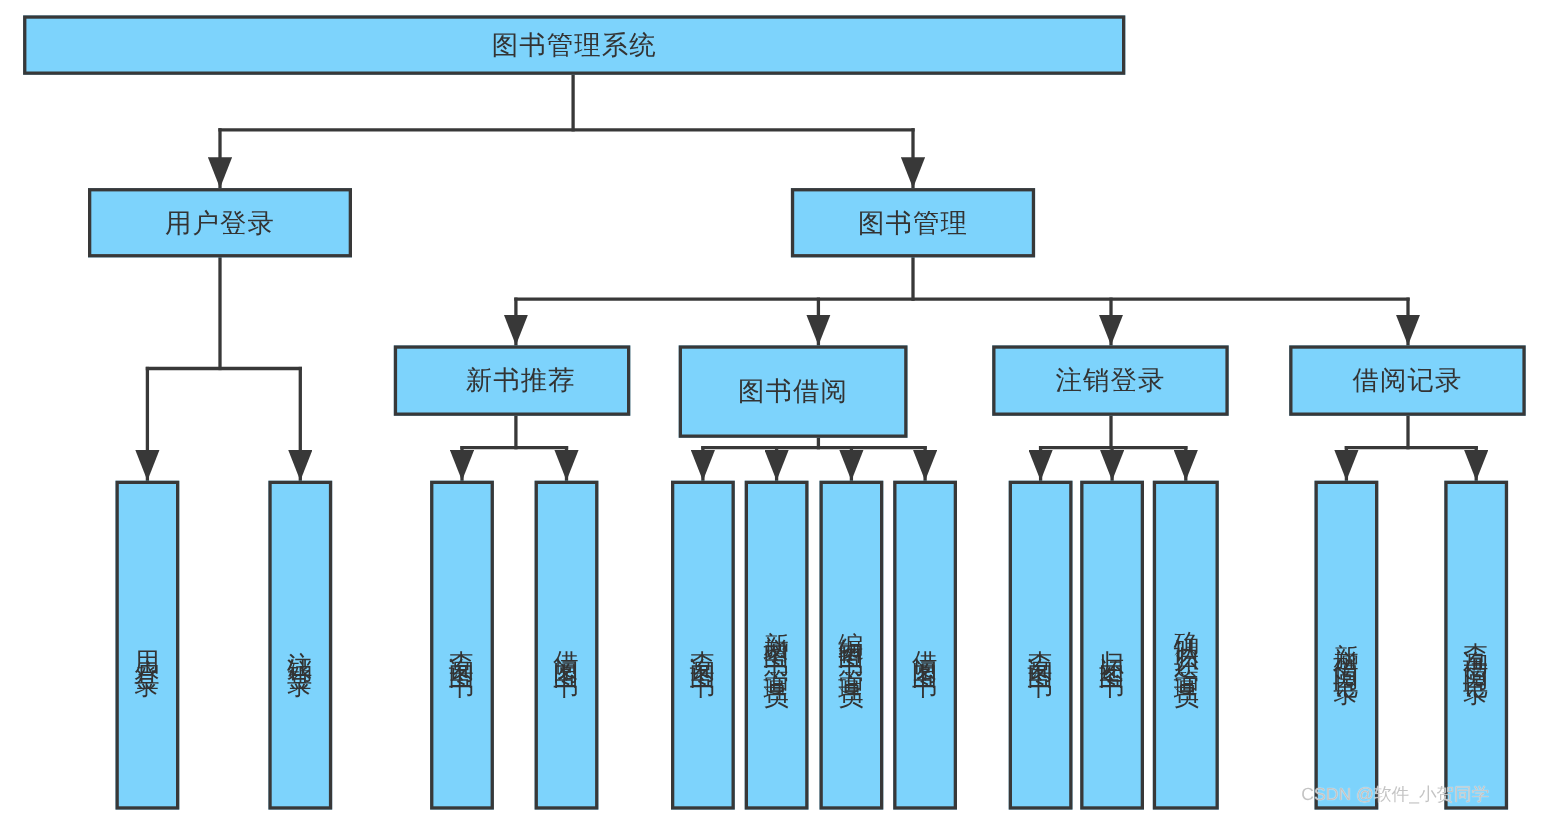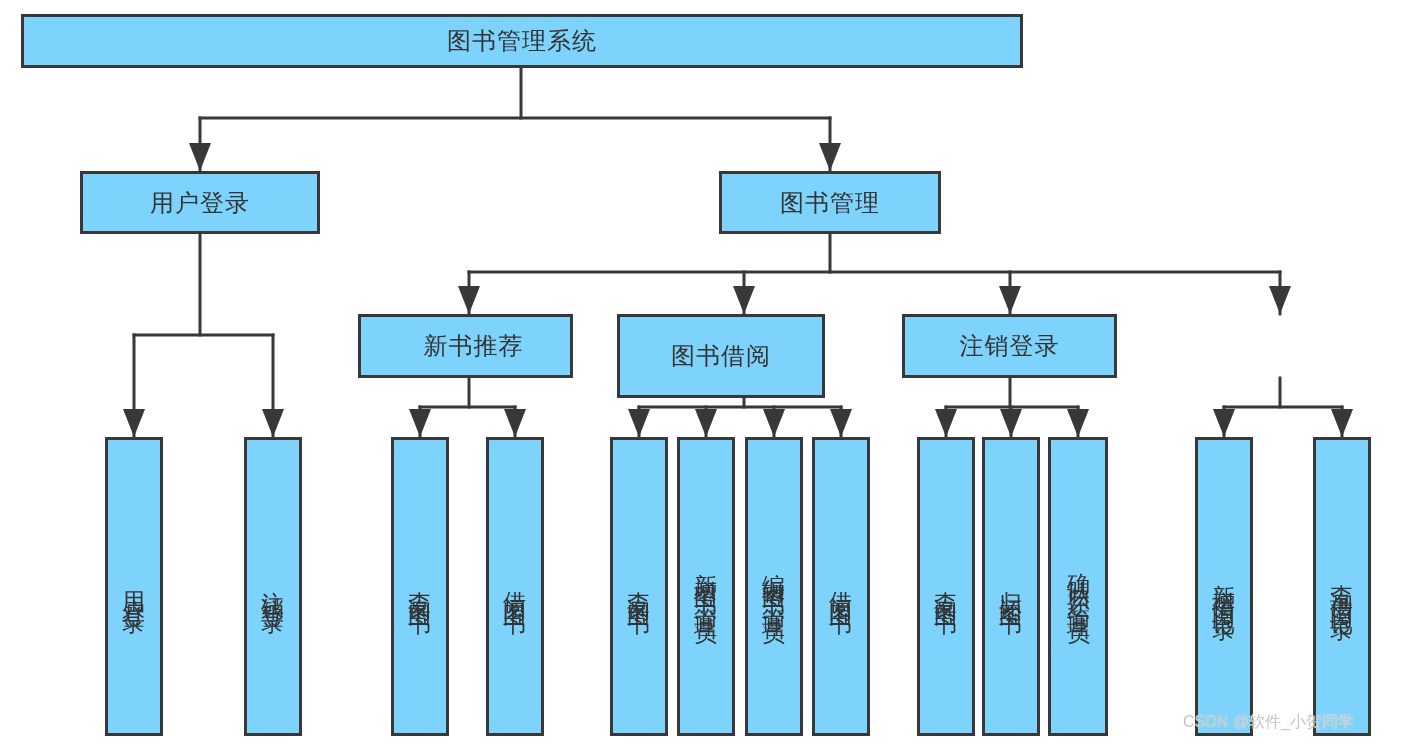--- a/index.html
+++ b/index.html
@@ -97,20 +97,21 @@
   </svg>
 
   <div class="box h" style="left:21px;top:14px;width:1002px;height:54px;">图书管理系统</div>
 
   <div class="box h" style="left:80px;top:171px;width:240px;height:63px;">用户登录</div>
   <div class="box h" style="left:719px;top:171px;width:222px;height:63px;">图书管理</div>
 
   <div class="box h" style="left:358px;top:314px;width:215px;height:64px;padding-left:16px;">新书推荐</div>
   <div class="box h" style="left:617px;top:314px;width:208px;height:84px;">图书借阅</div>
   <div class="box h" style="left:902px;top:314px;width:215px;height:64px;">注销登录</div>
+  <div class="box h" style="left:1172px;top:314px;width:215px;height:64px;">借阅记录</div>
 
   <div class="box v" style="left:105px;top:437px;width:58px;height:299px;">用户登录</div>
   <div class="box v" style="left:244px;top:437px;width:58px;height:299px;">注销登录</div>
 
   <div class="box v" style="left:391px;top:437px;width:58px;height:299px;">查询图书</div>
   <div class="box v" style="left:486px;top:437px;width:58px;height:299px;">借阅图书</div>
 
   <div class="box v" style="left:610px;top:437px;width:58px;height:299px;">查询图书</div>
   <div class="box v" style="left:677px;top:437px;width:58px;height:299px;">新增图书（管理员）</div>
   <div class="box v" style="left:745px;top:437px;width:58px;height:299px;">编辑图书（管理员）</div>

